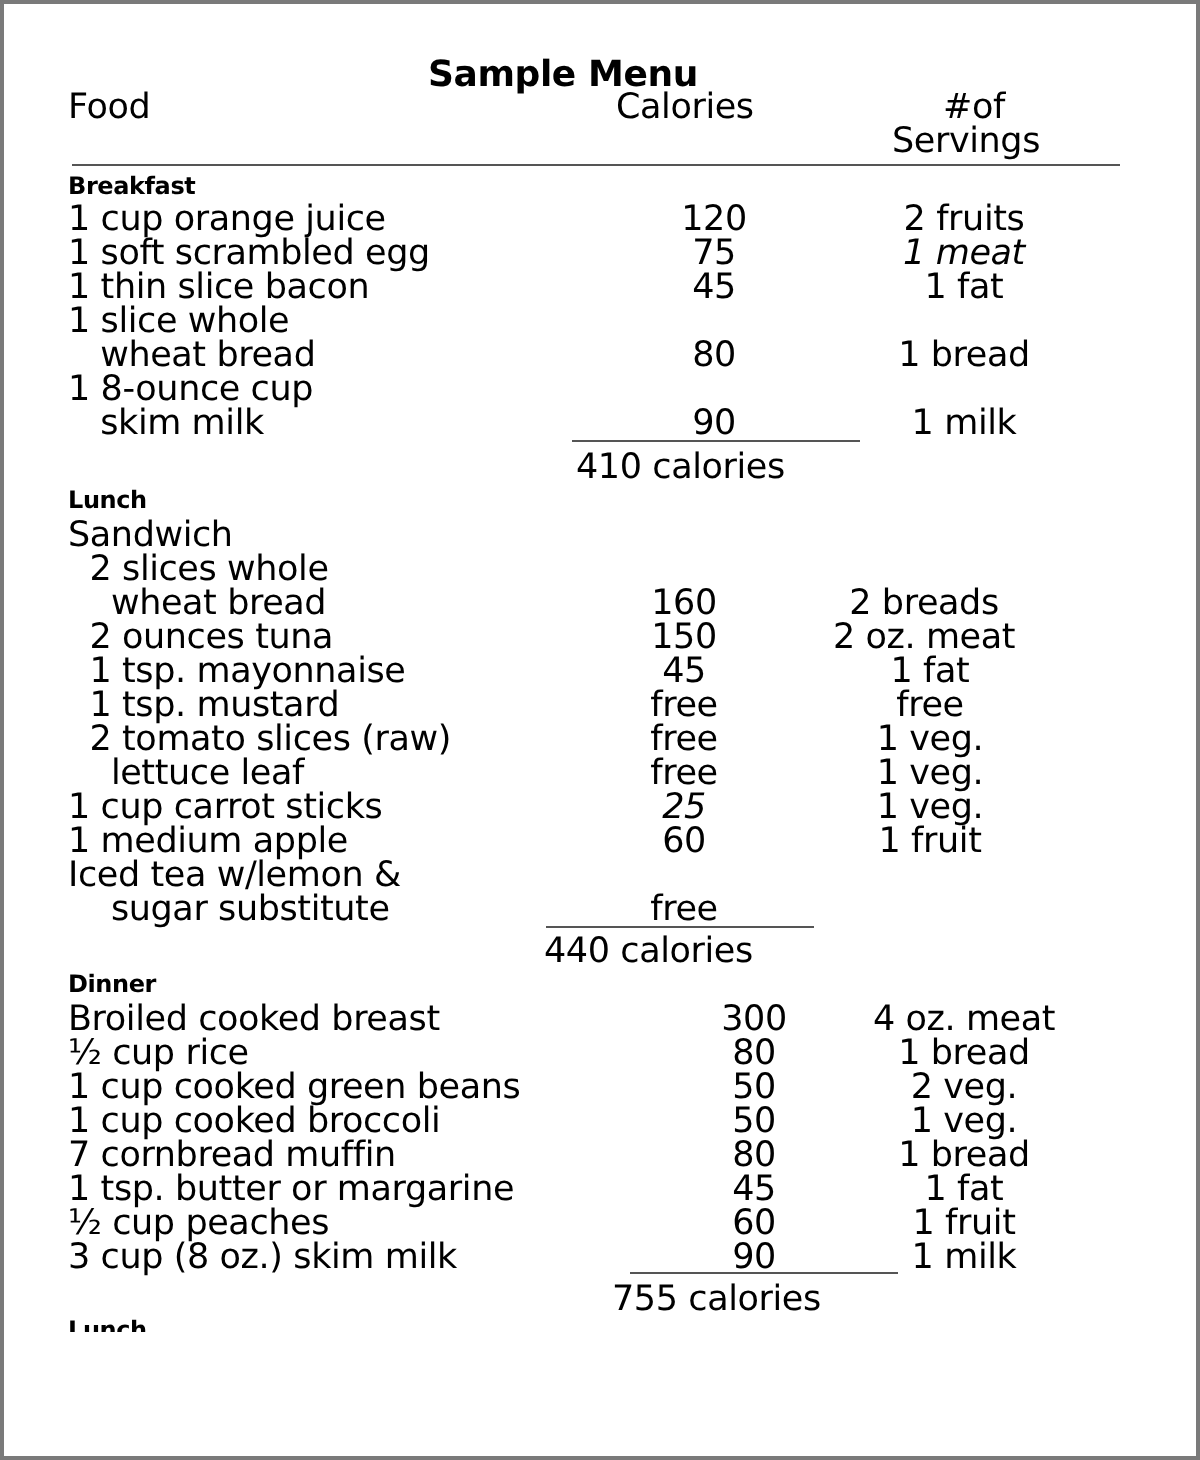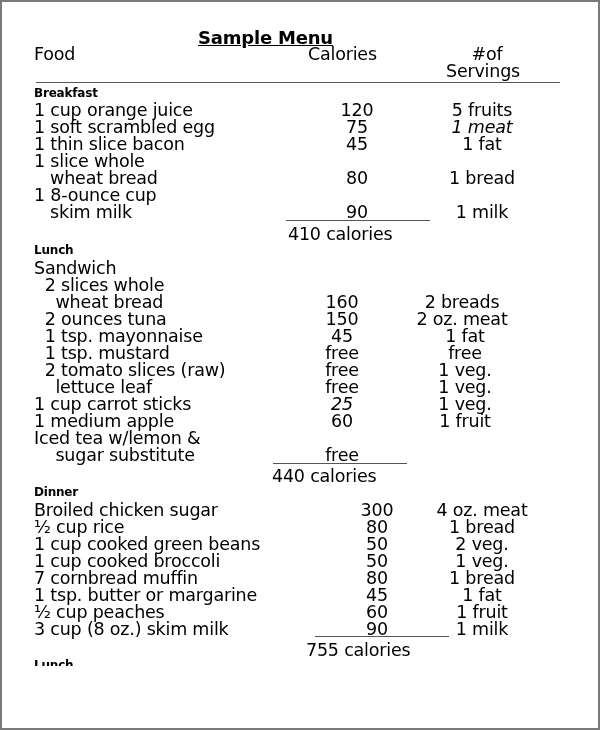--- a/index.html
+++ b/index.html
@@ -20,33 +20,33 @@
     .rule { position: absolute; height: 0; border-top: 1.5px solid #555; }
     .center { text-align: center; }
     .food { left: 32px; }
     .cut { overflow: hidden; height: 9px; }
   </style>
 </head>
 <body>
 
 <div class="page">
 
-  <div class="abs title" style="left:196px; top:27px;text-decoration:underline;">Sample Menu</div>
+  <div class="abs title" style="left:212px; top:27px;">Sample Menu</div>
   <div class="abs food" style="top:44px;">Food</div>
   <div class="abs" style="left:306px; top:44px;">Calories</div>
   <div class="abs center" style="left:426px; width:110px; top:61px;">Servings</div>
   <div class="abs center" style="left:430px; width:110px; top:44px;">#of</div>
   <div class="rule" style="left:34px; width:524px; top:80px;"></div>
 
   <div class="abs section food" style="top:83px;">Breakfast</div>
 
   <div>
     <div class="abs food" style="top:100px;">1 cup orange juice</div>
     <div class="abs center" style="left:315px; width:80px; top:100px;">120</div>
-    <div class="abs center" style="left:425px; width:110px; top:100px;">5 fruits</div>
+    <div class="abs center" style="left:425px; width:110px; top:100px;">2 fruits</div>
   </div>
   <div>
     <div class="abs food" style="top:117px;">1 soft scrambled egg</div>
     <div class="abs center" style="left:315px; width:80px; top:117px;">75</div>
     <div class="abs center" style="left:425px; width:110px; top:117px;font-style:italic;">1 meat</div>
   </div>
   <div>
     <div class="abs food" style="top:134px;">1 thin slice bacon</div>
     <div class="abs center" style="left:315px; width:80px; top:134px;">45</div>
     <div class="abs center" style="left:425px; width:110px; top:134px;">1 fat</div>
@@ -124,21 +124,21 @@
   <div>
     <div class="abs food" style="top:445px;">    sugar substitute</div>
     <div class="abs center" style="left:300px; width:80px; top:445px;">free</div>
   </div>
   <div class="rule" style="left:271px; width:134px; top:461px;"></div>
   <div class="abs" style="left:270px; top:466px;">440 calories</div>
 
   <div class="abs section food" style="top:482px;">Dinner</div>
 
   <div>
-    <div class="abs food" style="top:500px;">Broiled chicken sugar</div>
+    <div class="abs food" style="top:500px;">Broiled cooked breast</div>
     <div class="abs center" style="left:335px; width:80px; top:500px;">300</div>
     <div class="abs center" style="left:420px; width:120px; top:500px;">4 oz. meat</div>
   </div>
   <div>
     <div class="abs food" style="top:517px;">½ cup rice</div>
     <div class="abs center" style="left:335px; width:80px; top:517px;">80</div>
     <div class="abs center" style="left:420px; width:120px; top:517px;">1 bread</div>
   </div>
   <div>
     <div class="abs food" style="top:534px;">1 cup cooked green beans</div>

